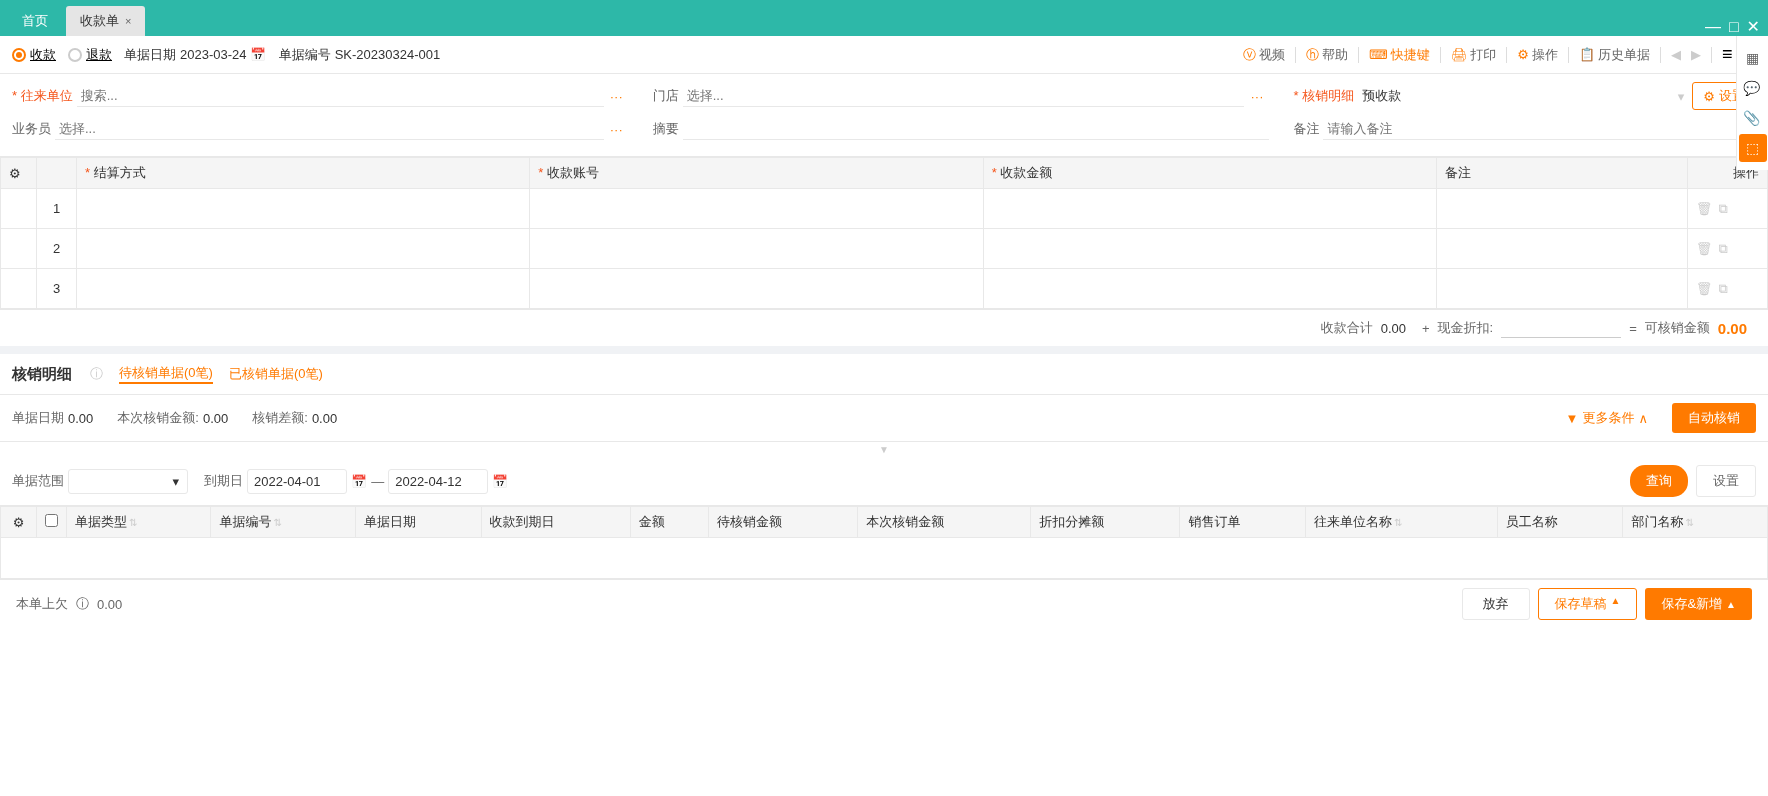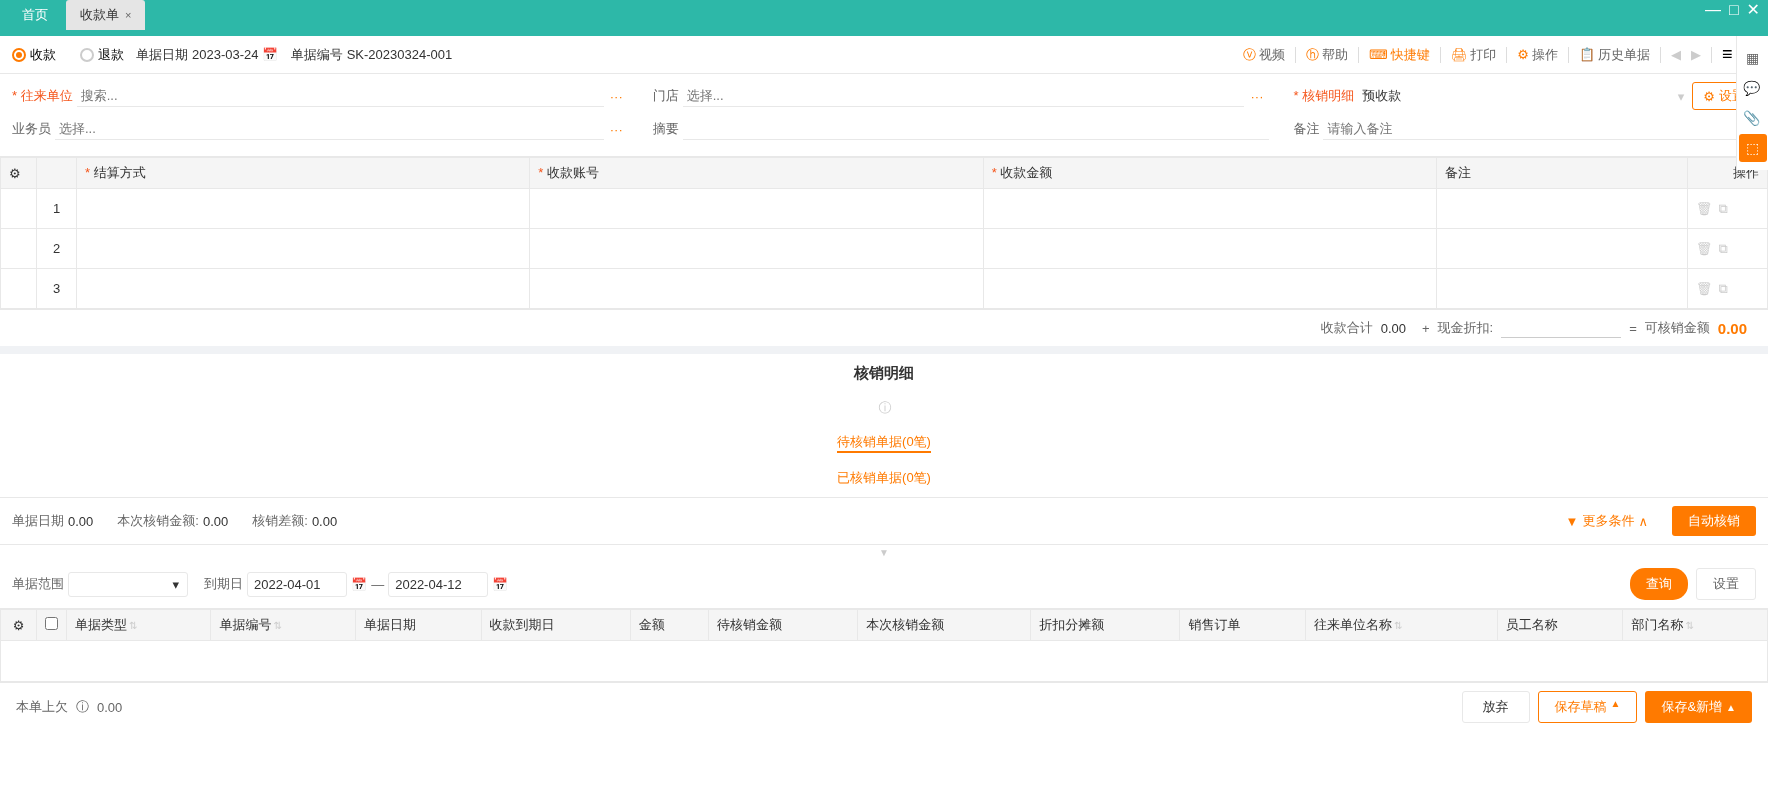--- a/index.html
+++ b/index.html
@@ -1,20 +1,20 @@
 <!DOCTYPE html>
 <html><head>
   <meta charset="utf-8">
   <style>
     * { box-sizing: border-box; margin: 0; padding: 0; font-family: 'Microsoft YaHei', Arial, sans-serif; font-size: 13px; }
     body { background: #f0f2f5; overflow: hidden; width: 1768px; height: 796px; }
 
     
     .tab-bar {
-      display: flex; align-items: flex-start; background: #2db8a8; height: 36px; padding: 0 8px;
+      display: flex; align-items: flex-end; background: #2db8a8; height: 36px; padding: 0 8px;
       justify-content: space-between;
     }
     .tab-bar-left { display: flex; align-items: center; gap: 4px; }
     .tab-home {
       color: #fff; padding: 6px 14px; cursor: pointer; font-size: 13px;
       border-radius: 3px 3px 0 0;
     }
     .tab-active {
       background: #e5e5e5; color: #333; padding: 6px 14px; cursor: pointer;
       font-size: 13px; border-radius: 3px 3px 0 0; display: flex; align-items: center; gap: 6px;
@@ -24,21 +24,21 @@
     .tab-bar-right span { cursor: pointer; font-size: 16px; }
 
     
     .main-content { background: #fff; height: calc(796px - 36px); display: flex; flex-direction: column; }
 
     
     .toolbar {
       display: flex; align-items: center; padding: 8px 12px; border-bottom: 1px solid #e8e8e8;
       background: #fff; gap: 12px; flex-wrap: wrap;
     }
-    .radio-group { display: flex; align-items: center; gap: 24px; }
+    .radio-group { display: flex; align-items: center; gap: 12px; text-decoration: underline; }
     .radio-item { display: flex; align-items: center; gap: 4px; cursor: pointer; }
     .radio-circle { width: 14px; height: 14px; border-radius: 50%; border: 2px solid #ccc; display: flex; align-items: center; justify-content: center; }
     .radio-circle.active { border-color: #ff7a00; }
     .radio-circle.active::after { content: ''; width: 6px; height: 6px; border-radius: 50%; background: #ff7a00; }
     .toolbar-field { display: flex; align-items: center; gap: 4px; }
     .toolbar-label { color: #333; white-space: nowrap; }
     .toolbar-value { color: #333; font-weight: normal; }
     .toolbar-icon { color: #ff7a00; cursor: pointer; }
     .toolbar-right { margin-left: auto; display: flex; align-items: center; gap: 10px; }
     .toolbar-action { display: flex; align-items: center; gap: 3px; color: #666; cursor: pointer; }
@@ -86,21 +86,21 @@
     .footer-input {
       width: 120px; border: none; border-bottom: 1px solid #ccc; padding: 2px 4px;
       text-align: center; outline: none;
     }
 
     
     .section-divider { height: 8px; background: #f0f2f5; }
 
     
     .verification-section { background: #fff; flex-shrink: 0; }
-    .verification-header { display: flex; align-items: center; padding: 10px 12px; gap: 16px; border-bottom: 1px solid #e8e8e8; flex-direction: column; }
+    .verification-header { display: flex; align-items: center; padding: 10px 12px; gap: 16px; border-bottom: 1px solid #e8e8e8; }
     .verification-title { font-size: 15px; font-weight: bold; color: #333; }
     .info-icon { color: #ccc; cursor: pointer; margin-left: 2px; }
     .tab-link { color: #ff7a00; cursor: pointer; font-size: 13px; }
     .tab-link.active { border-bottom: 2px solid #ff7a00; }
     .verification-stats { display: flex; align-items: center; padding: 8px 12px; gap: 24px; border-bottom: 1px solid #e8e8e8; }
     .stat-item { display: flex; align-items: center; gap: 4px; color: #666; }
     .stat-value { color: #333; }
     .more-conditions { margin-left: auto; color: #ff7a00; cursor: pointer; display: flex; align-items: center; gap: 4px; }
     .auto-verify-btn {
       background: #ff7a00; color: #fff; border: none; padding: 6px 16px;

